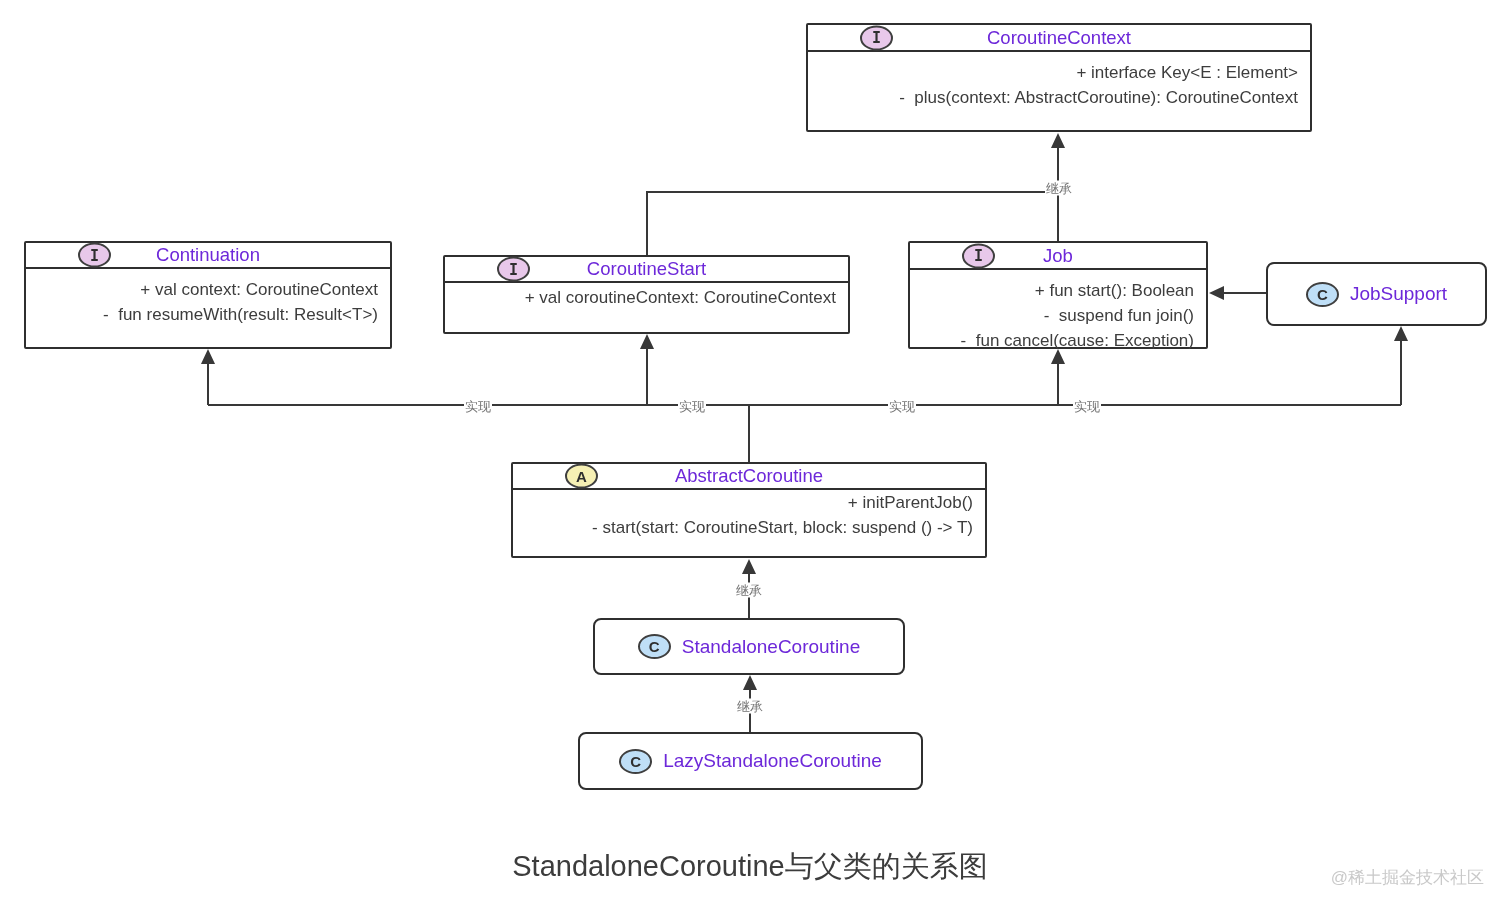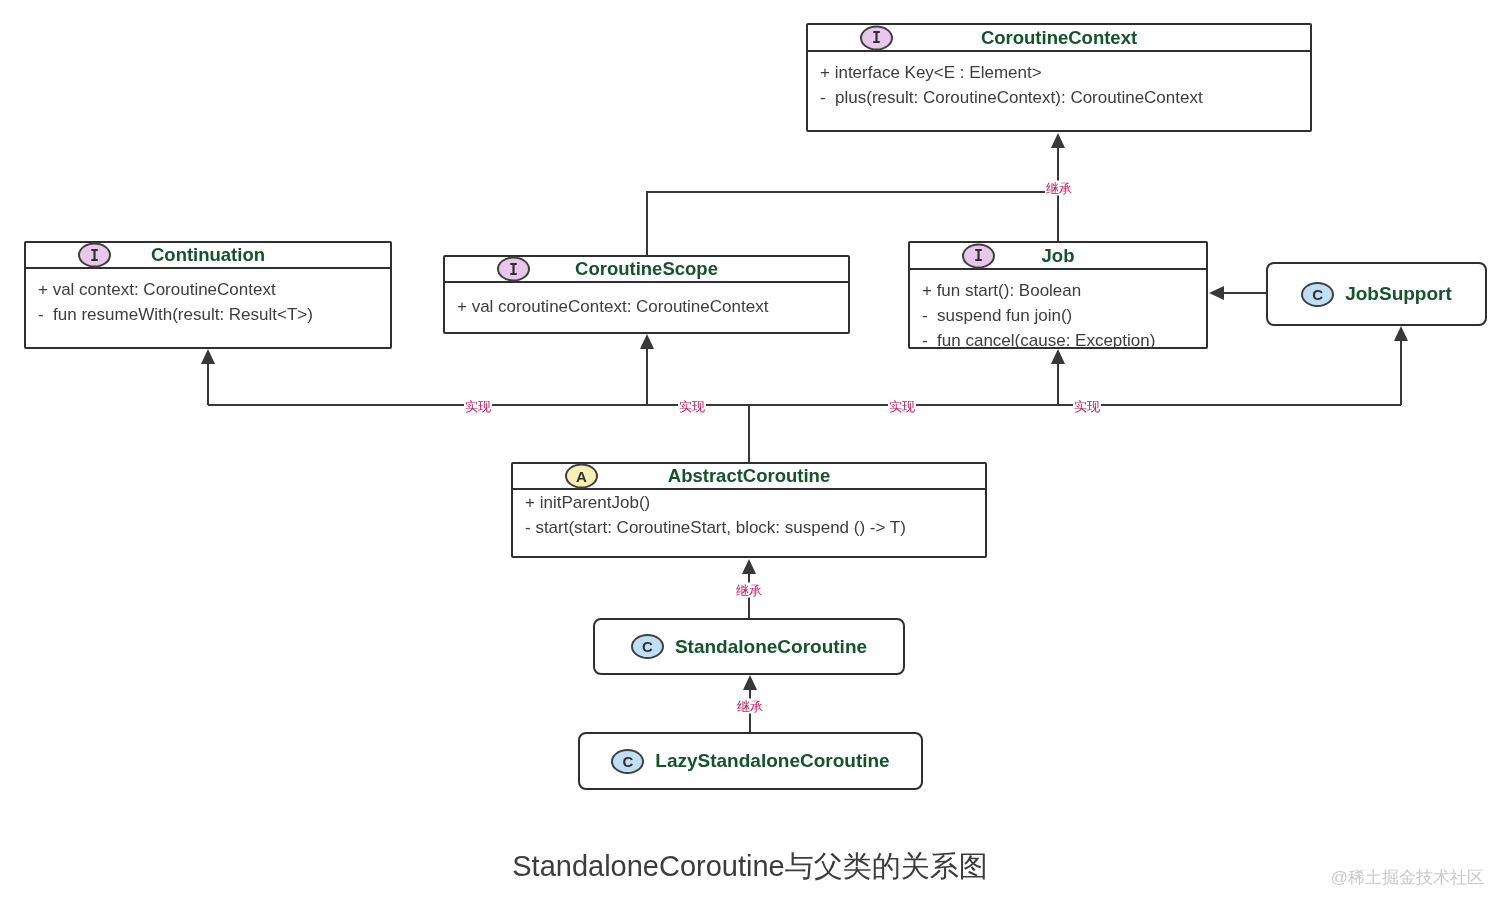--- a/index.html
+++ b/index.html
@@ -41,23 +41,23 @@
   }
   .uml-box.rounded { border-radius: 8px; }
   .uml-header {
     position: relative;
     display: flex;
     align-items: center;
     justify-content: center;
     border-bottom: 2px solid var(--box-border);
   }
   .uml-title {
-    font-weight: bold;
+    font-weight: normal;
     font-size: 18.5px;
-    color: #14532d;
+    color: #6d28d9;
   }
   .badge {
     width: 33px;
     height: 25px;
     border: 2px solid #3f3f3f;
     border-radius: 50%;
     display: flex;
     align-items: center;
     justify-content: center;
     font-weight: bold;
@@ -70,20 +70,21 @@
     left: 52px;
     top: 50%;
     transform: translateY(-50%);
   }
   .badge.i { background: var(--interface-badge); font-family: "DejaVu Sans Mono", monospace; }
   .badge.a { background: var(--abstract-badge); }
   .badge.c { background: var(--class-badge); }
 
   .members {
     padding: 8px 12px 0 12px;
+    text-align: right;
   }
   .member {
     font-size: 17px;
     line-height: 25px;
     white-space: pre;
     color: var(--text);
   }
 
   .class-only {
     display: flex;
@@ -92,21 +93,21 @@
     gap: 11px;
   }
   .class-only .uml-title { font-size: 19px; }
 
   .edge-label {
     position: absolute;
     transform: translate(-50%, -50%);
     background: #ffffff;
     font-size: 13px;
     line-height: 15px;
-    color: #be185d;
+    color: #737373;
     padding: 0 1px;
     white-space: nowrap;
   }
 
   .diagram-title {
     position: absolute;
     left: 750px;
     top: 867px;
     transform: translate(-50%, -50%);
     font-size: 29px;
@@ -123,21 +124,21 @@
   }
 
   
   #box-coroutinecontext { left: 806px; top: 23px;  width: 506px; height: 109px; }
   #box-coroutinecontext .uml-header { height: 27px; }
   #box-continuation     { left: 24px;  top: 241px; width: 368px; height: 108px; }
   #box-continuation .uml-header { height: 26px; }
   #box-continuation .members { }
   #box-coroutinescope   { left: 443px; top: 255px; width: 407px; height: 79px; }
   #box-coroutinescope .uml-header { height: 26px; }
-  #box-coroutinescope .members { padding-top: 11px; }
+  #box-coroutinescope .members { padding-top: 2px; }
   #box-job              { left: 908px; top: 241px; width: 300px; height: 108px; }
   #box-job .uml-header { height: 27px; }
   #box-jobsupport       { left: 1266px; top: 262px; width: 221px; height: 64px; }
   #box-abstractcoroutine{ left: 511px; top: 462px; width: 476px; height: 96px; }
   #box-abstractcoroutine .uml-header { height: 26px; }
   #box-abstractcoroutine .members { padding-top: 0; }
   #box-standalone       { left: 593px; top: 618px; width: 312px; height: 57px; }
   #box-lazystandalone   { left: 578px; top: 732px; width: 345px; height: 58px; }
 </style>
 </head>
@@ -178,39 +179,39 @@
     <polygon points="750,675 743,690 757,690"></polygon>
   </svg>
 
   <div class="uml-box" id="box-coroutinecontext">
     <div class="uml-header">
       <span class="badge i">I</span>
       <span class="uml-title">CoroutineContext</span>
     </div>
     <div class="members">
       <div class="member">+ interface Key&lt;E : Element&gt;</div>
-      <div class="member">-  plus(result: CoroutineContext): CoroutineContext</div>
+      <div class="member">-  plus(context: AbstractCoroutine): CoroutineContext</div>
     </div>
   </div>
 
   <div class="uml-box" id="box-continuation">
     <div class="uml-header">
       <span class="badge i">I</span>
       <span class="uml-title">Continuation</span>
     </div>
     <div class="members">
       <div class="member">+ val context: CoroutineContext</div>
       <div class="member">-  fun resumeWith(result: Result&lt;T&gt;)</div>
     </div>
   </div>
 
   <div class="uml-box" id="box-coroutinescope">
     <div class="uml-header">
       <span class="badge i">I</span>
-      <span class="uml-title">CoroutineScope</span>
+      <span class="uml-title">CoroutineStart</span>
     </div>
     <div class="members">
       <div class="member">+ val coroutineContext: CoroutineContext</div>
     </div>
   </div>
 
   <div class="uml-box" id="box-job">
     <div class="uml-header">
       <span class="badge i">I</span>
       <span class="uml-title">Job</span>

